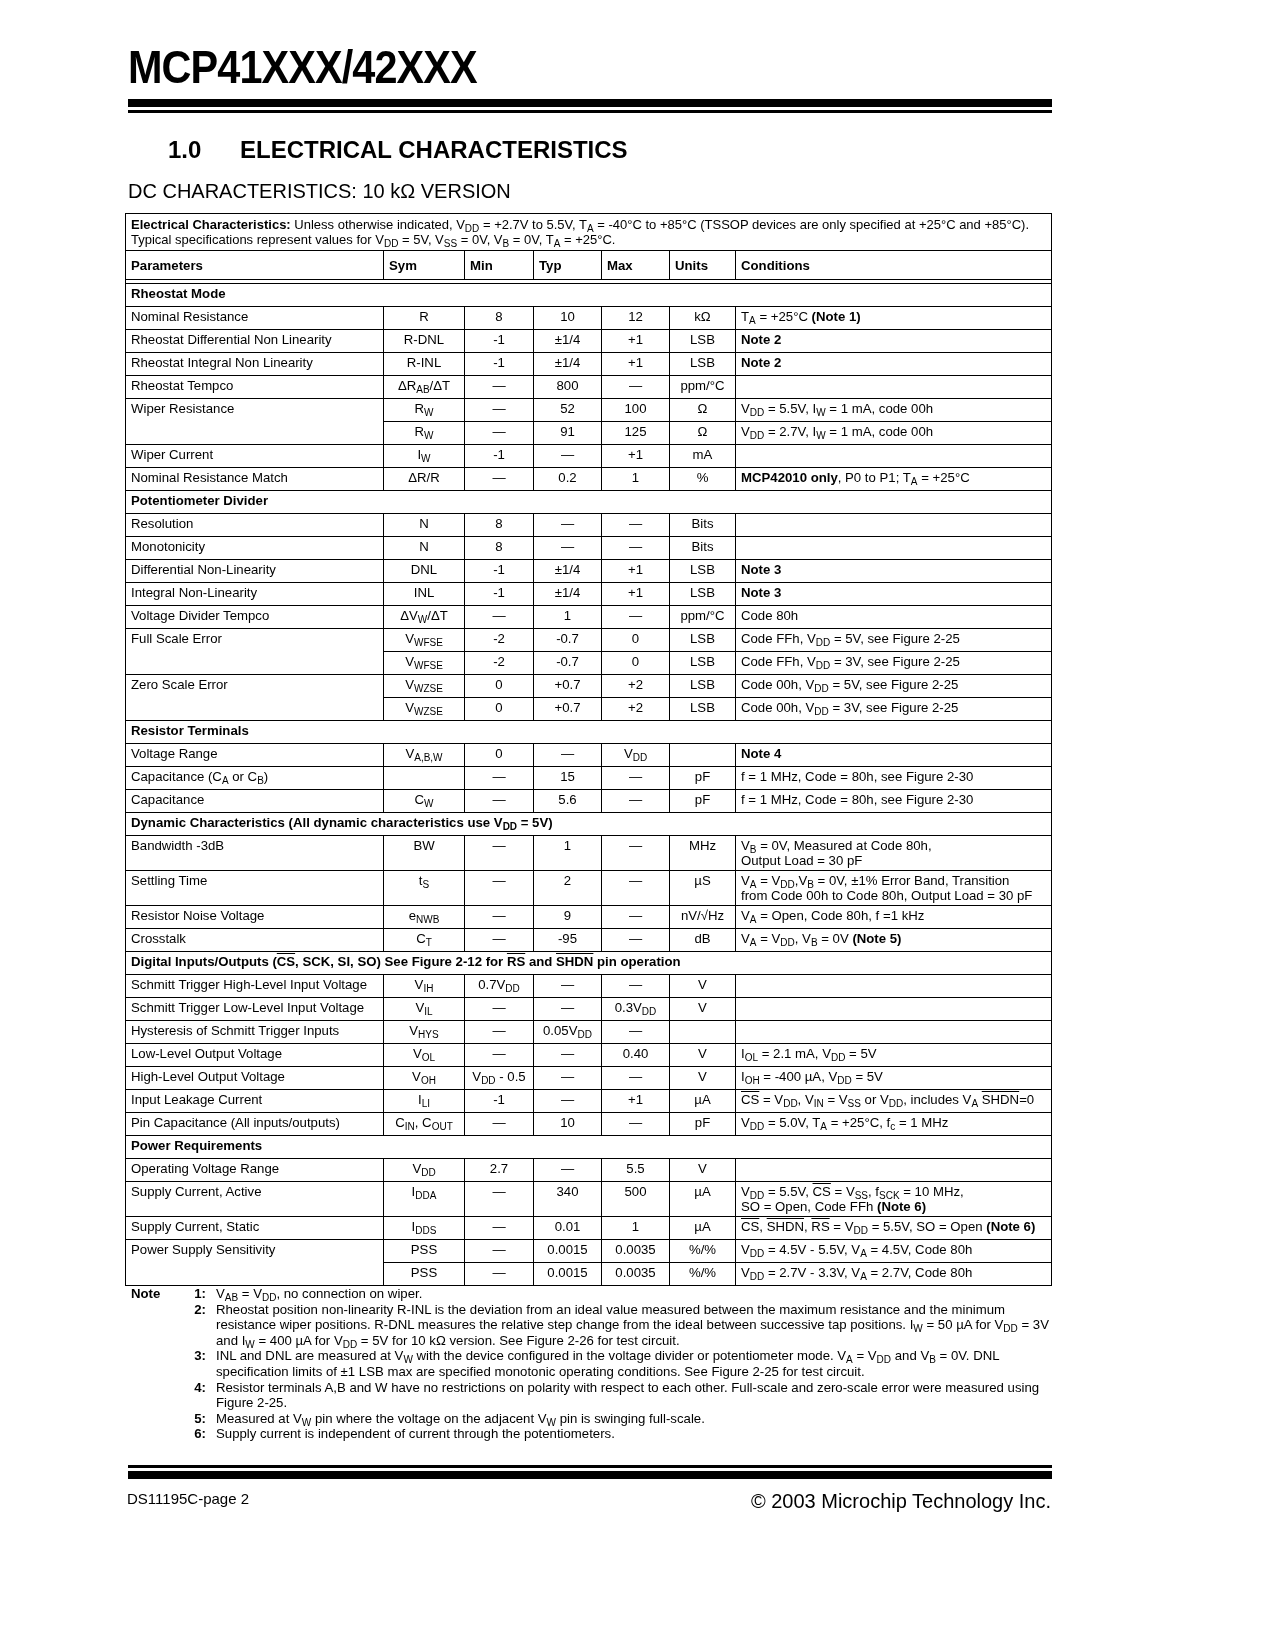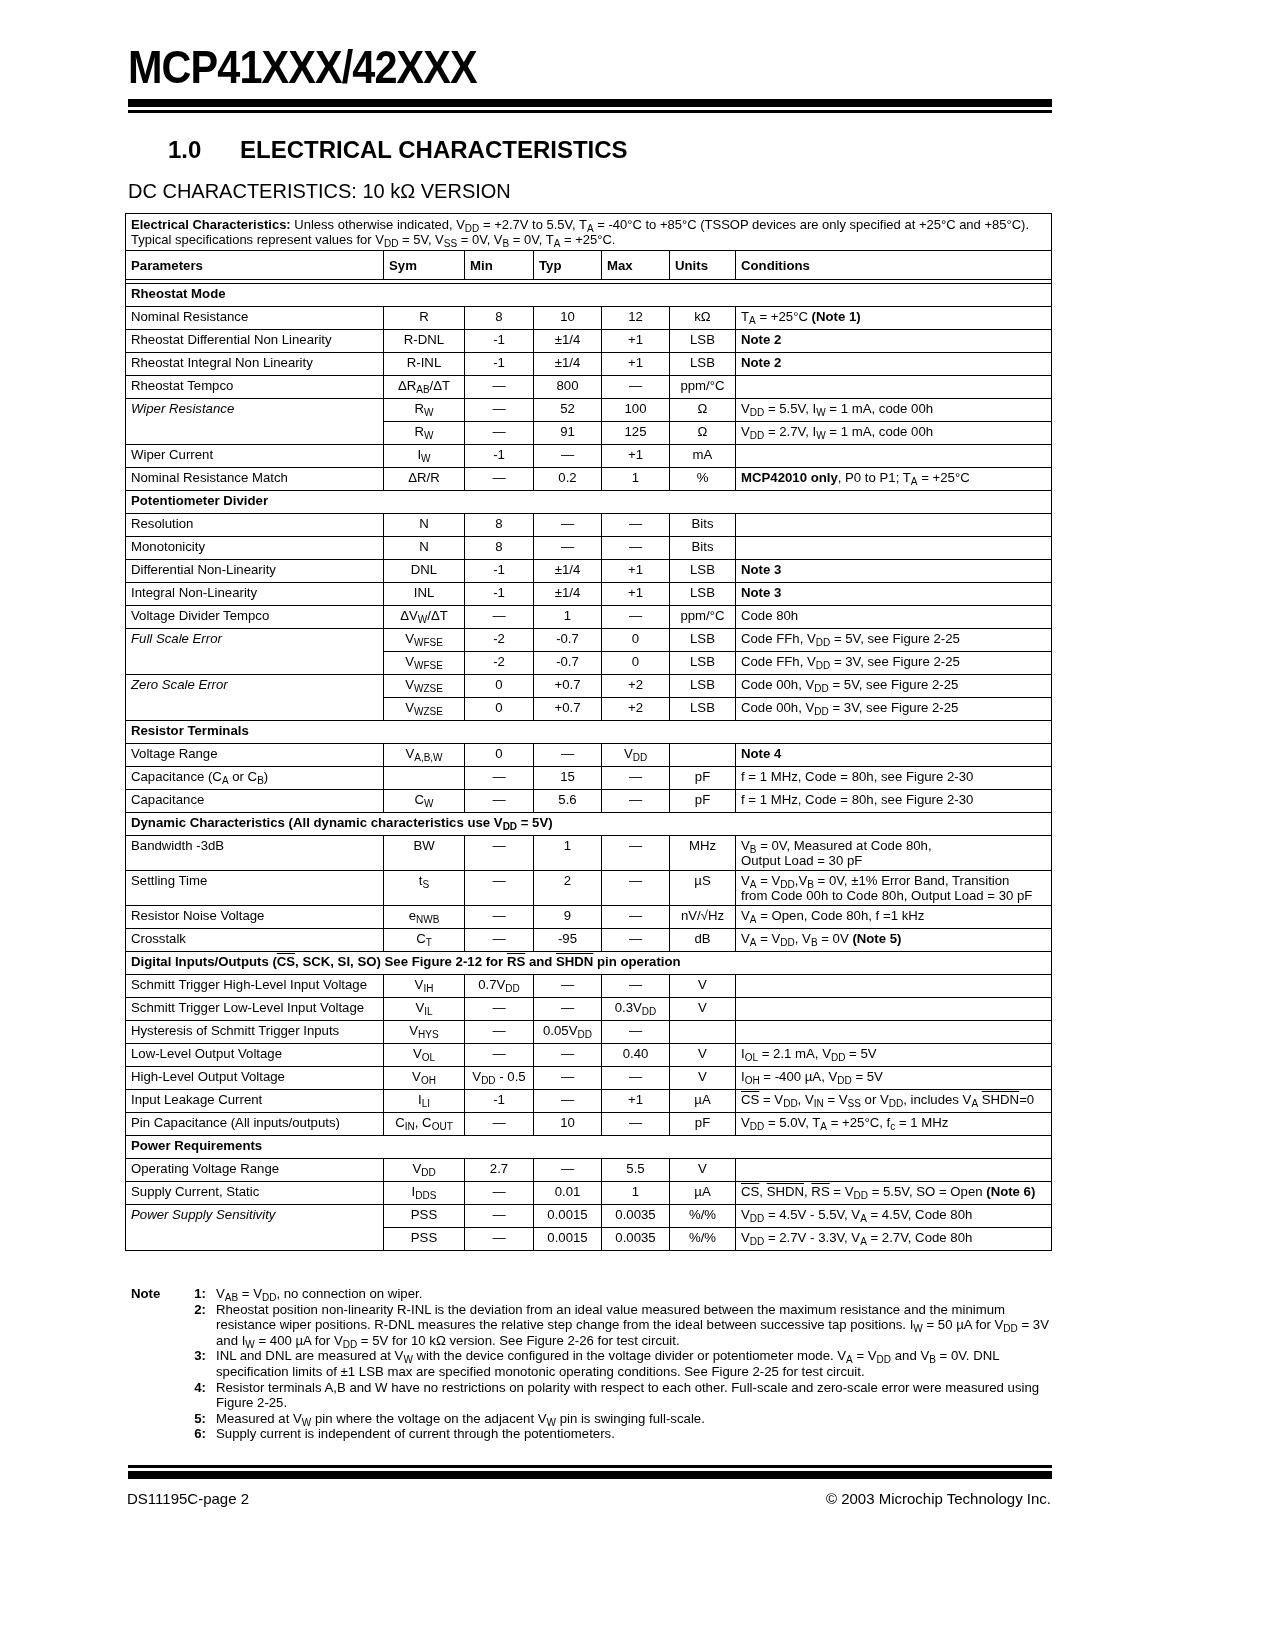--- a/index.html
+++ b/index.html
@@ -9,31 +9,31 @@
   .section-head{position:absolute;left:128px;top:136px;font-size:24px;font-weight:bold;margin-left:40px;}
   .section-head .num{display:inline-block;width:72px;}
   .sub-head{position:absolute;left:128px;top:180px;font-size:20px;font-weight:normal;}
   table.spec{position:absolute;left:125px;top:213px;width:927px;border-collapse:collapse;font-size:13.2px;table-layout:fixed;}
   table.spec td,table.spec th{border:1px solid #000;padding:2px 5px;vertical-align:top;line-height:15px;height:18px;}
   table.spec th{font-weight:bold;text-align:left;height:24px;vertical-align:middle;}
   table.spec td.c{text-align:center;}
   table.spec td.sec{font-weight:bold;}
   table.spec td.intro{font-size:13px;padding:3px 5px;}
   table.spec tr.gap td{height:3px;padding:0;border-left:1px solid #000;border-right:1px solid #000;}
-  table.spec td.noborder-bottom{border-bottom:none;font-style:italic;}
+  table.spec td.noborder-bottom{border-bottom:none;}
   table.spec td.noborder-top{border-top:none;}
   sub{font-size:10px;vertical-align:-3px;line-height:0;}
   .ov{text-decoration:overline;}
   .notes{position:absolute;left:131px;top:1286px;width:920px;font-size:13.2px;line-height:15.6px;}
   .note-row{display:flex;}
   .note-row .lbl{width:48px;font-weight:bold;flex:none;}
   .note-row .num{width:37px;font-weight:bold;flex:none;text-align:right;padding-right:10px;box-sizing:border-box;}
   .note-row .txt{flex:1;}
   .footer-left{position:absolute;left:127px;top:1490px;font-size:15px;}
-  .footer-right{position:absolute;right:224px;top:1490px;font-size:15px;}
+  .footer-right{position:absolute;right:224px;top:1490px;font-size:20px;}
 </style>
 </head>
 <body>
 
 <div class="page-title">MCP41XXX/42XXX</div>
 <div class="rule-thick" style="top:99px;height:8px;"></div>
 <div class="rule-thick" style="top:110px;height:3px;"></div>
 
 <div class="section-head">
   <span class="num">1.0</span><span>ELECTRICAL CHARACTERISTICS</span>
@@ -368,20 +368,29 @@
       <tr>
         <td class="">Operating Voltage Range</td>
         <td class="c">V<sub>DD</sub></td>
         <td class="c">2.7</td>
         <td class="c">—</td>
         <td class="c">5.5</td>
         <td class="c">V</td>
         <td class=""></td>
       </tr>
       <tr>
+        <td class="">Supply Current, Active</td>
+        <td class="c">I<sub>DDA</sub></td>
+        <td class="c">—</td>
+        <td class="c">340</td>
+        <td class="c">500</td>
+        <td class="c">µA</td>
+        <td class="">V<sub>DD</sub> = 5.5V, <span class="ov">CS</span> = V<sub>SS</sub>, f<sub>SCK</sub> = 10 MHz,<br>SO = Open, Code FFh <b>(Note 6)</b></td>
+      </tr>
+      <tr>
         <td class="">Supply Current, Static</td>
         <td class="c">I<sub>DDS</sub></td>
         <td class="c">—</td>
         <td class="c">0.01</td>
         <td class="c">1</td>
         <td class="c">µA</td>
         <td class=""><span class="ov">CS</span>, <span class="ov">SHDN</span>, <span class="ov">RS</span> = V<sub>DD</sub> = 5.5V, SO = Open <b>(Note 6)</b></td>
       </tr>
       <tr>
         <td class="noborder-bottom">Power Supply Sensitivity</td>

